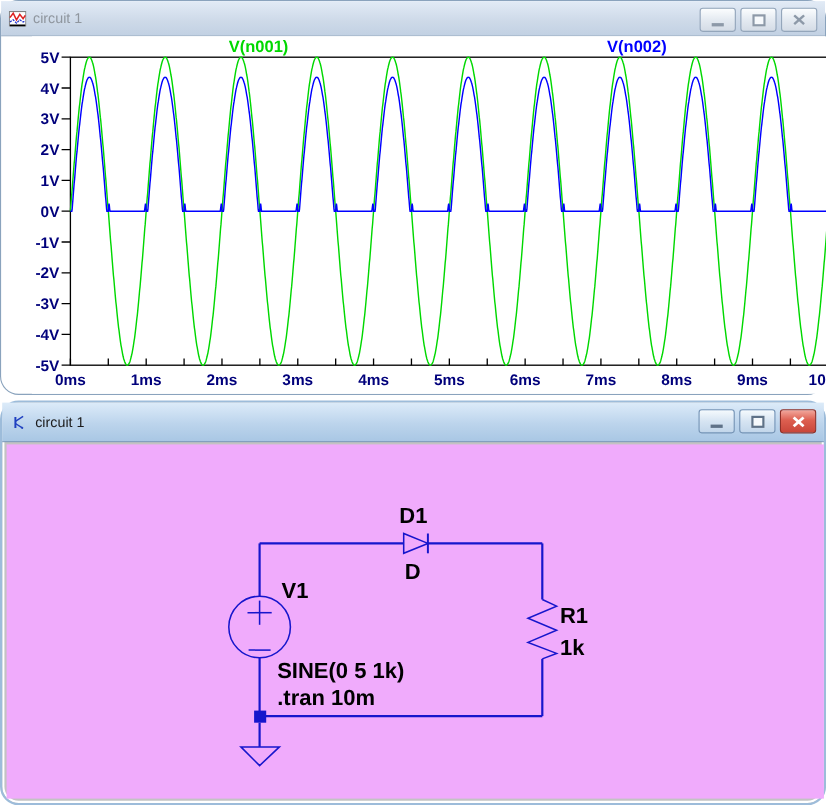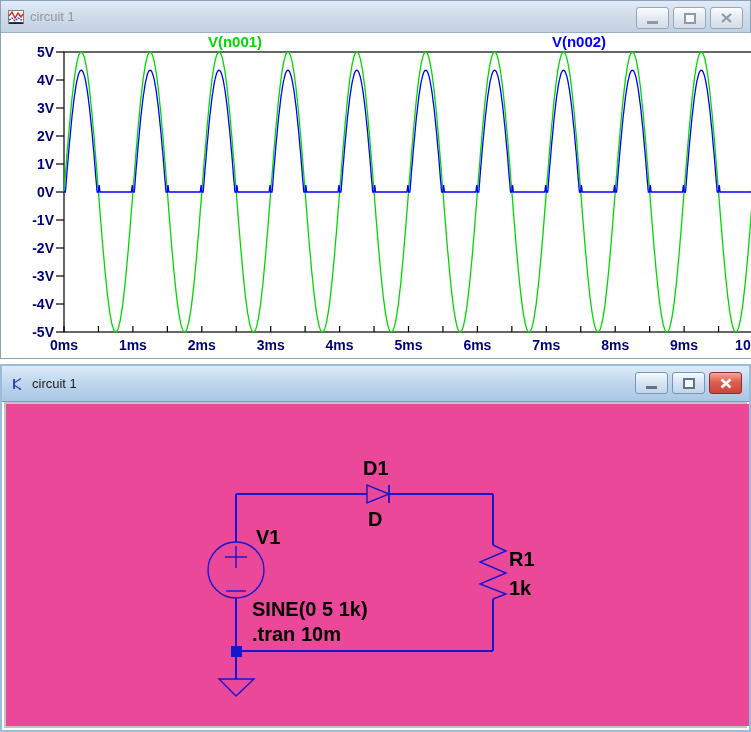--- a/index.html
+++ b/index.html
@@ -1,18 +1,18 @@
 <!DOCTYPE html>
 <html style="--wire: #1616cc;"><head>
 <meta charset="utf-8">
 <style>
   html,body{margin:0;padding:0;background:#ffffff;}
   #screen{position:relative;width:751px;height:732px;background:#ffffff;overflow:hidden;
           font-family:"Liberation Sans",sans-serif;}
-  .window{position:absolute;box-sizing:border-box;}
+  .window{position:absolute;box-sizing:border-box;border-radius:17px;}
   
   #win-plot{left:0;top:0;width:751px;height:359px;border:1px solid #8aa3bd;background:#ffffff;}
   #win-plot .titlebar{position:relative;height:31px;background:linear-gradient(#e2ebf6,#cdd9e8 60%,#c2d1e3);
           border-bottom:1px solid #9cb0c7;display:flex;align-items:center;padding:0 7px;}
   #win-plot .title{color:#8f969e;font-size:13px;margin-left:6px;}
   
   #win-sch{left:0;top:364px;width:751px;height:368px;border:2px solid #9dbcda;background:#c3c3c3;
           box-shadow:inset 0 0 0 2px #ffffff;}
   #win-sch .titlebar{position:relative;height:35px;background:linear-gradient(#dcebf9,#bcd4ec 55%,#a9c7e4);
           border-bottom:1px solid #7d9cbd;display:flex;align-items:center;padding:0 7px;}
@@ -146,21 +146,21 @@
           <div class="glyph-restore"></div>
         </div>
         <div class="wbtn close">
           <svg width="12" height="11">
             <line x1="1.5" y1="1.5" x2="10.5" y2="9.5" stroke="#ffffff" stroke-width="2.6"></line>
             <line x1="10.5" y1="1.5" x2="1.5" y2="9.5" stroke="#ffffff" stroke-width="2.6"></line>
           </svg>
         </div>
       </div>
     </div>
-    <div class="content-sch" style="background: #ec4899; text-align: center;">
+    <div class="content-sch" style="background: #f0abfc; text-align: center;">
       <svg width="743" height="322" viewBox="0 0 743 322">
 
         <line class="wire" x1="230" y1="90" x2="361" y2="90" stroke-width="2"></line>
         <line class="wire" x1="383" y1="90" x2="487" y2="90" stroke-width="2"></line>
 
         <g>
           <polygon class="wire" points="361,81 361,99 383,90" stroke-width="1.4"></polygon>
           <line class="wire" x1="383" y1="81" x2="383" y2="99" stroke-width="1.8"></line>
           <text class="schtext" x="357" y="71">D1</text>
           <text class="schtext" x="362" y="122">D</text>

